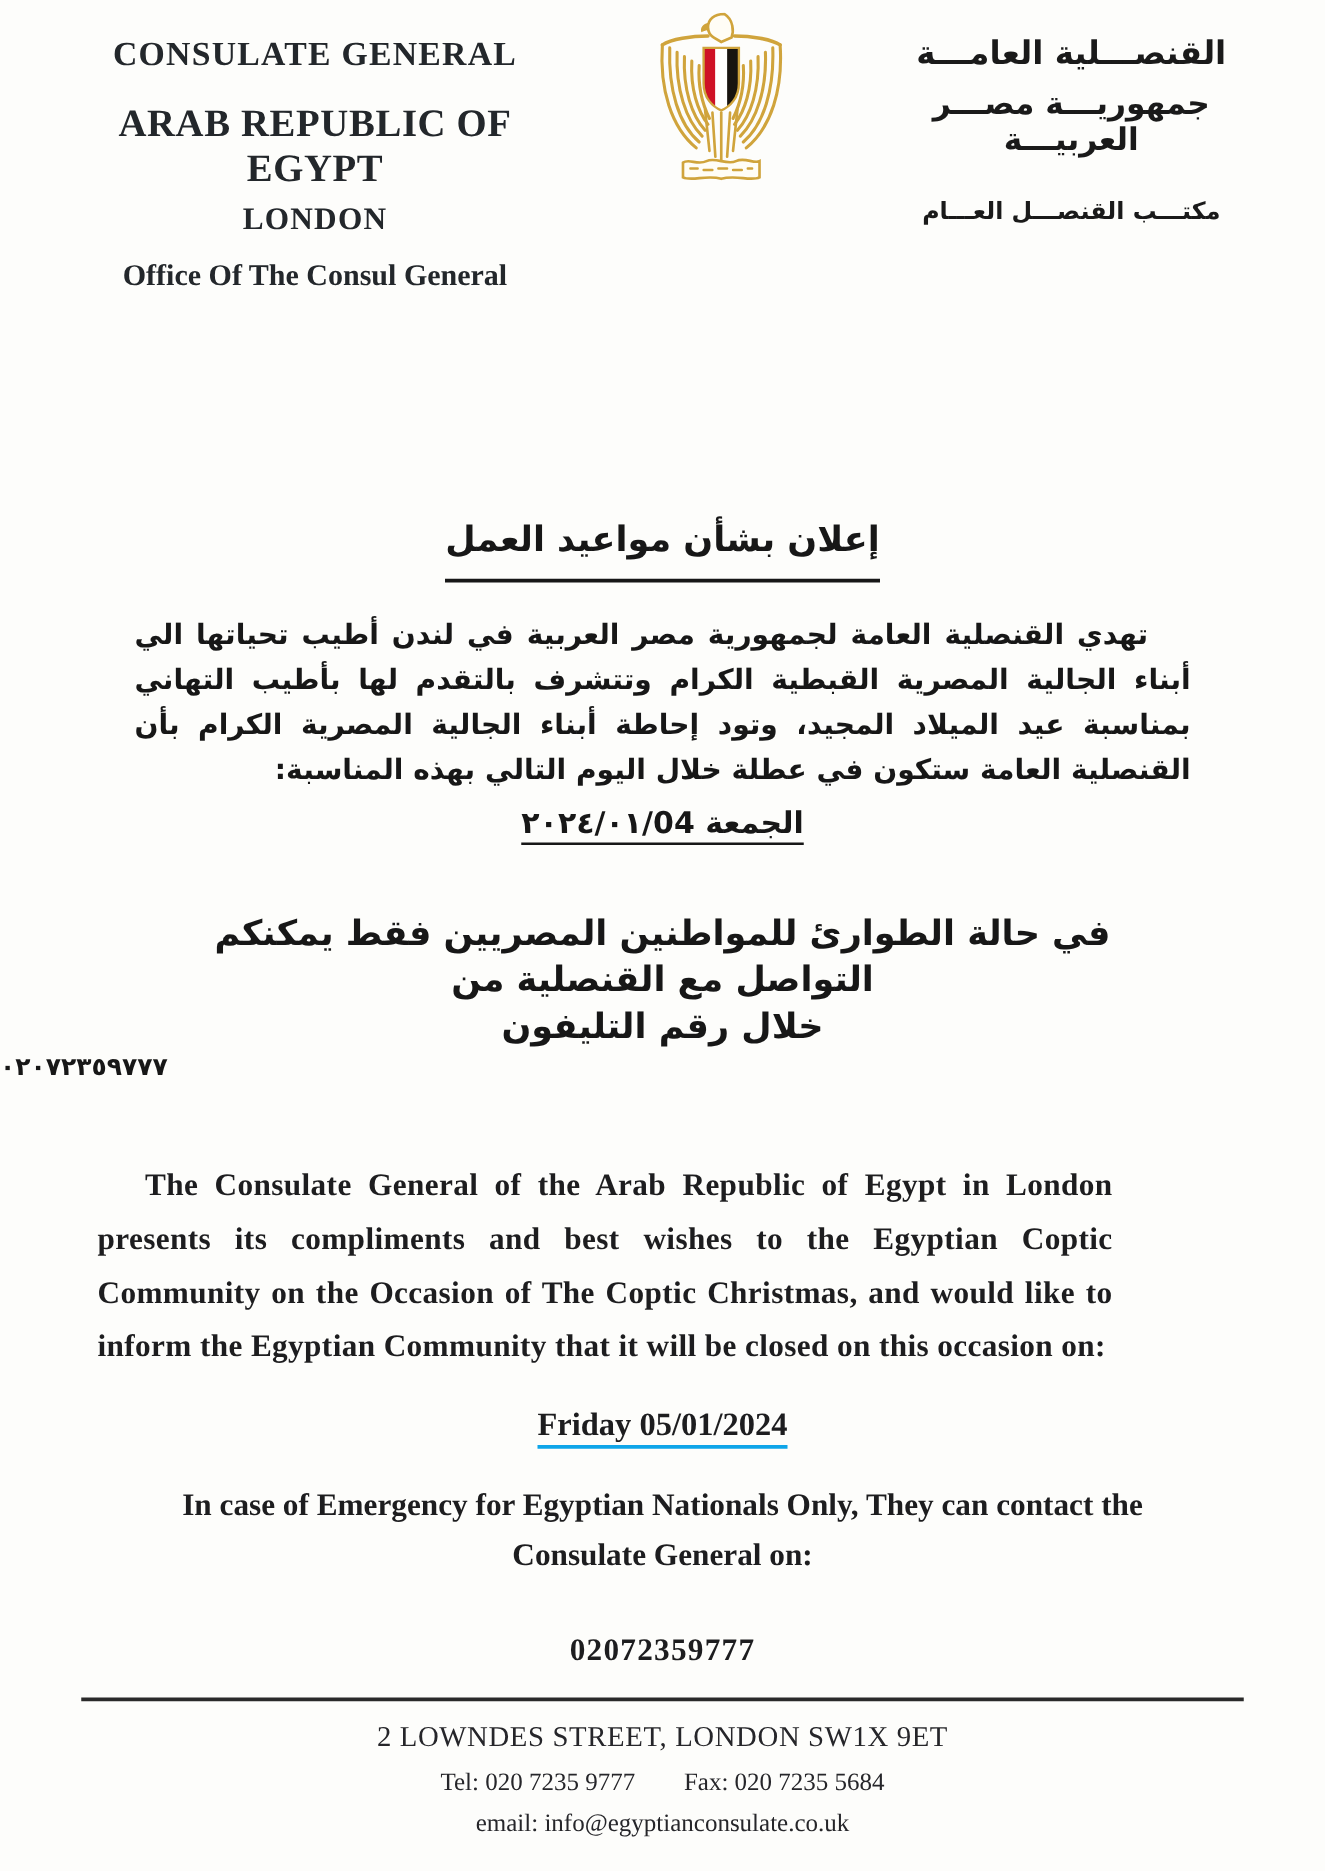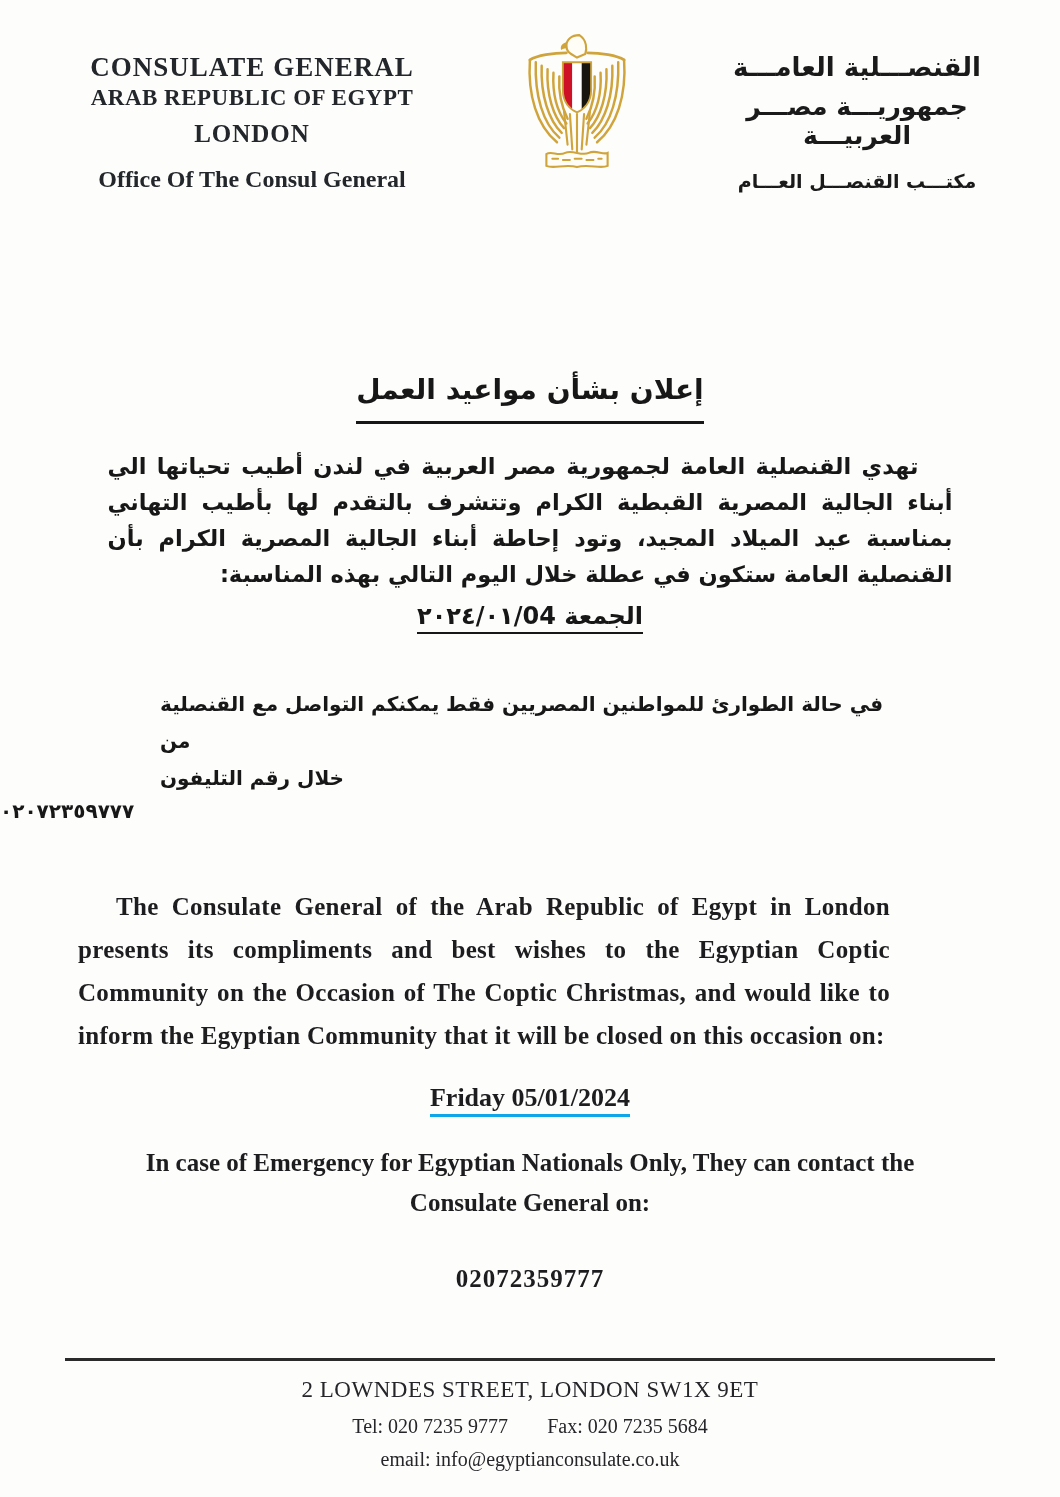--- a/index.html
+++ b/index.html
@@ -15,67 +15,67 @@
     flex-direction: column;
     overflow: hidden;
     font-family: "Liberation Serif", serif;
   }
 
   
   .letterhead {
     display: flex;
     justify-content: space-between;
     align-items: flex-start;
-    padding: 52px 48px 0 52px;
+    padding: 28px 48px 0 52px;
   }
   .head-en {
     width: 400px;
     text-align: center;
     font-weight: 700;
     color: #23272b;
   }
   .head-en .l1 { font-size: 27px; letter-spacing: 1px; }
-  .head-en .l2 { font-size: 23px; margin-top: 2px; letter-spacing: .5px; }
+  .head-en .l2 { font-size: 31px; margin-top: 22px; letter-spacing: .5px; }
   .head-en .l3 { font-size: 25px; margin-top: 9px; letter-spacing: 1px; }
   .head-en .l4 { font-size: 24px; margin-top: 18px; }
 
   .emblem-wrap { width: 150px; display: flex; justify-content: center; margin-top: -18px; }
 
   .head-ar {
     width: 310px;
     text-align: center;
     direction: rtl;
     font-family: "DejaVu Sans", sans-serif;
     font-weight: 700;
     color: #1a1a1a;
   }
   .head-ar .l1 { font-size: 26px; }
   .head-ar .l2 { font-size: 25px; margin-top: 10px; }
   .head-ar .l3 { font-size: 25px; margin-top: 10px; }
-  .head-ar .l4 { font-size: 19px; margin-top: 20px; }
+  .head-ar .l4 { font-size: 19px; margin-top: 32px; }
 
   
   .ar { direction: rtl; font-family: "DejaVu Sans", sans-serif; font-weight: 700; color: #171717; }
 
   .ar-title { text-align: center; margin-top: 180px; font-size: 28px; }
   .ar-title span { border-bottom: 3px solid #171717; padding-bottom: 15px; }
 
   .ar-para {
     width: 845px;
     margin: 42px auto 0 auto;
     font-size: 22.5px;
     line-height: 36px;
     text-align: justify;
     text-indent: 34px;
   }
 
   .ar-date { text-align: center; margin-top: 10px; font-size: 24px; }
   .ar-date span { border-bottom: 2.5px solid #171717; padding-bottom: 2px; letter-spacing: 1px; }
 
-  .ar-emergency { width: 740px; margin: 56px auto 0 auto; text-align: left; font-size: 20px; line-height: 37px; }
+  .ar-emergency { width: 740px; margin: 56px auto 0 auto; text-align: center; font-size: 28px; line-height: 37px; }
   .ar-phone { text-align: left; font-size: 20px; letter-spacing: 3px; margin-top: 2px; }
 
   
   .en { font-family: "Liberation Serif", serif; font-weight: 700; color: #1d1d1f; }
 
   .en-para {
     width: 812px;
     margin: 62px 0 0 78px;
     font-size: 25px;
     line-height: 43px;

